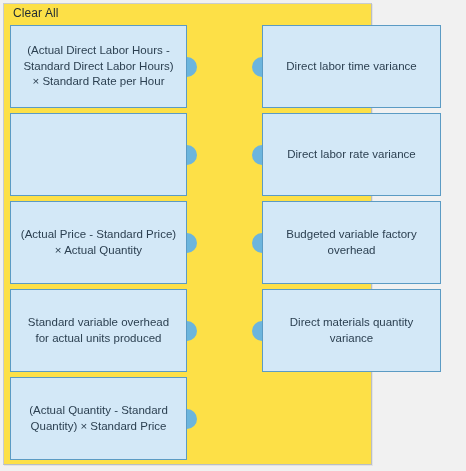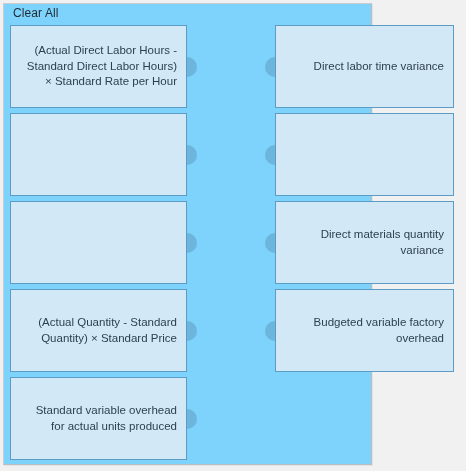--- a/index.html
+++ b/index.html
@@ -22,21 +22,21 @@
   }
 
   
   .panel {
     position: absolute;
     left: 3px;
     top: 3px;
     width: 369px;
     height: 462px;
     box-sizing: border-box;
-    background: #7dd3fc;
+    background: #fde047;
     border: 1px solid #c8ccd0;
     border-right-color: #b9bec3;
     border-bottom-color: #b9bec3;
     box-shadow: 1px 1px 0 0 #e3e3e3;
   }
 
   .clear-all {
     position: absolute;
     left: 9px;
     top: 2px;
@@ -59,33 +59,33 @@
     width: 456px;
     height: 440px;
   }
 
   .column {
     position: absolute;
     top: 0;
     width: 177px;
   }
   .column.left  { left: 6px; }
-  .column.right { left: 271px; width: 179px; }
+  .column.right { left: 258px; width: 179px; }
 
   .card {
     position: relative;
     box-sizing: border-box;
     height: 83px;
     margin-bottom: 5px;
     background: #d3e8f7;
     border: 1px solid #5b9bc4;
     display: flex;
     align-items: center;
     justify-content: center;
-    text-align: right;
+    text-align: center;
     padding: 4px 9px;
     color: #2b3f50;
     font-size: 11.5px;
     line-height: 15.5px;
     cursor: pointer;
     user-select: none;
   }
   .card:last-child { margin-bottom: 0; }
   .card .card-text { display: block; width: 100%; }
 
@@ -124,54 +124,56 @@
         <div class="card">
           <span class="card-text">(Actual Direct Labor Hours - Standard Direct Labor Hours) × Standard Rate per Hour</span>
           <span class="knob"></span>
         </div>
 
         <div class="card">
           <span class="knob"></span>
         </div>
 
         <div class="card">
+          <span class="card-text">(Actual Price - Standard Price) × Actual Quantity</span>
+          <span class="knob"></span>
+        </div>
+
+        <div class="card">
+          <span class="card-text">Standard variable overhead for actual units produced</span>
           <span class="knob"></span>
         </div>
 
         <div class="card">
           <span class="card-text">(Actual Quantity - Standard Quantity) × Standard Price</span>
-          <span class="knob"></span>
-        </div>
-
-        <div class="card">
-          <span class="card-text">Standard variable overhead for actual units produced</span>
           <span class="knob"></span>
         </div>
 
       </div>
 
       <div class="column right">
 
         <div class="card">
           <span class="knob"></span>
           <span class="card-text">Direct labor time variance</span>
         </div>
 
         <div class="card">
           <span class="knob"></span>
+          <span class="card-text">Direct labor rate variance</span>
+        </div>
+
+        <div class="card">
+          <span class="knob"></span>
+          <span class="card-text">Budgeted variable factory overhead</span>
         </div>
 
         <div class="card">
           <span class="knob"></span>
           <span class="card-text">Direct materials quantity variance</span>
-        </div>
-
-        <div class="card">
-          <span class="knob"></span>
-          <span class="card-text">Budgeted variable factory overhead</span>
         </div>
 
 
       </div>
 
     </div>
   </div>
 </div>
 
 </body></html>

